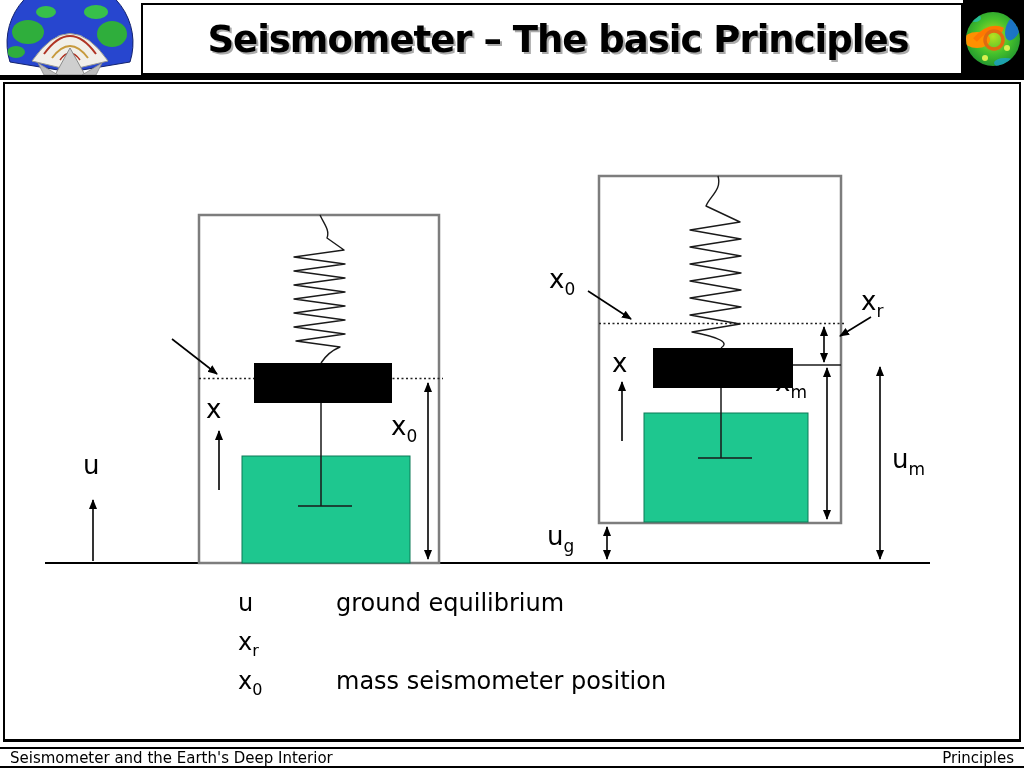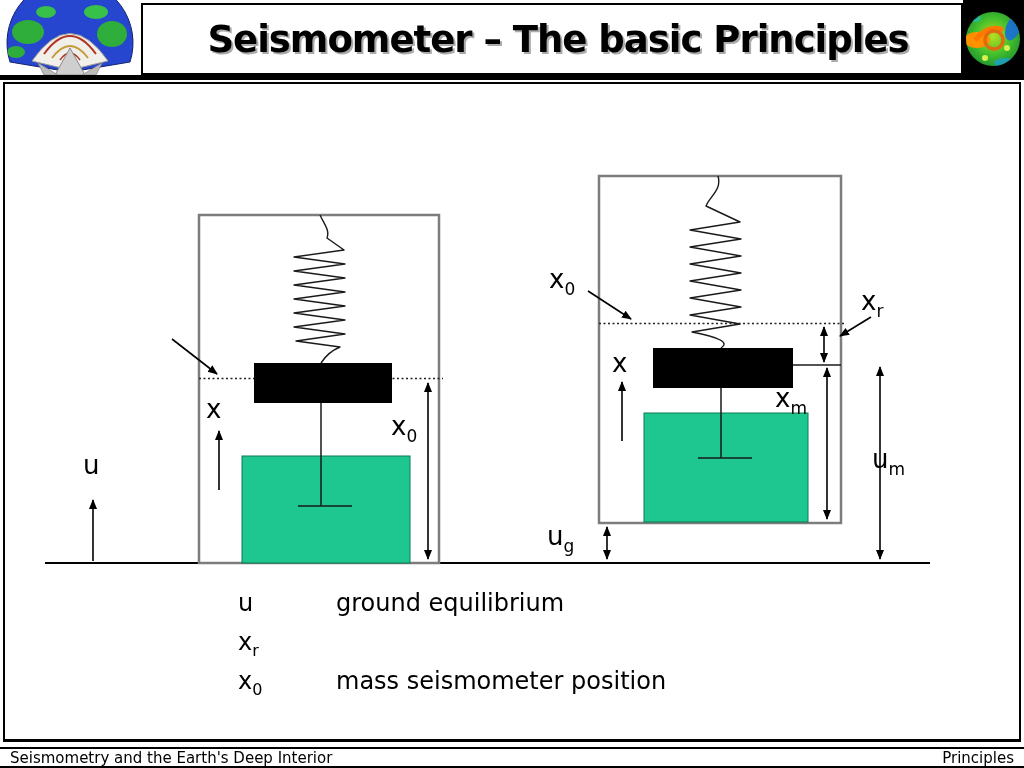--- a/index.html
+++ b/index.html
@@ -130,37 +130,37 @@
     <line x1="622" y1="441" x2="622" y2="382" stroke="#000" stroke-width="1.6" marker-end="url(#arr)"></line>
   </svg>
 
   <span class="dlabel" style="left:83px;top:452px"><span>u</span><span class="sub"></span></span>
   <span class="dlabel" style="left:206px;top:396px"><span>x</span><span class="sub"></span></span>
   <span class="dlabel" style="left:391px;top:413px"><span>x</span><span class="sub">0</span></span>
 
   <span class="dlabel" style="left:549px;top:266px"><span>x</span><span class="sub">0</span></span>
   <span class="dlabel" style="left:861px;top:288px"><span>x</span><span class="sub">r</span></span>
   <span class="dlabel" style="left:612px;top:350px"><span>x</span><span class="sub"></span></span>
-  <span class="dlabel" style="left:775px;top:385px"><span>x</span><span class="sub">m</span></span>
+  <span class="dlabel" style="left:775px;top:369px"><span>x</span><span class="sub">m</span></span>
   <span class="dlabel" style="left:547px;top:523px"><span>u</span><span class="sub">g</span></span>
-  <span class="dlabel" style="left:872px;top:446px"><span>u</span><span class="sub">m</span></span>
+  <span class="dlabel" style="left:892px;top:446px"><span>u</span><span class="sub">m</span></span>
 
   <div class="legend">
     <div class="lrow">
       <span class="lsym"><span>u</span><span class="sub"></span></span>
       <span class="ldesc">ground equilibrium</span>
     </div>
     <div class="lrow">
       <span class="lsym"><span>x</span><span class="sub">r</span></span>
     </div>
     <div class="lrow">
       <span class="lsym"><span>x</span><span class="sub">0</span></span>
       <span class="ldesc">mass seismometer position</span>
     </div>
   </div>
 
   <div class="footer">
-    <span>Seismometry and the Earth's Deep Interior</span>
+    <span>Seismometer and the Earth's Deep Interior</span>
     <span>Principles</span>
   </div>
   <div class="bottom-strip"></div>
 
 </div>
 
 </body></html>

